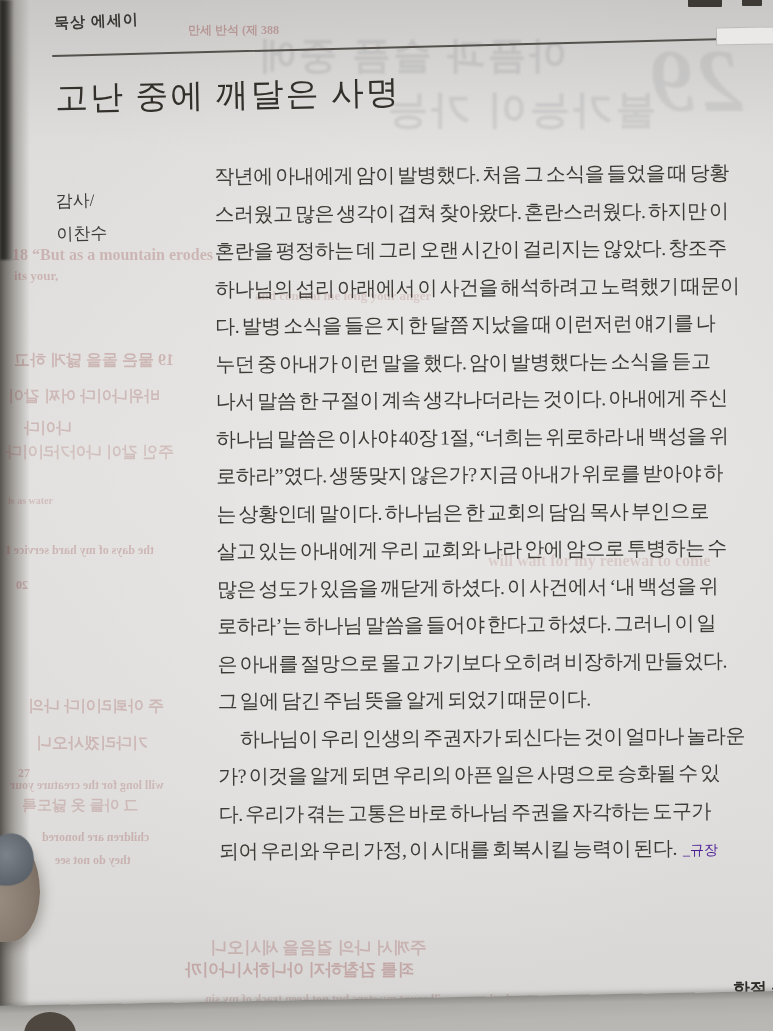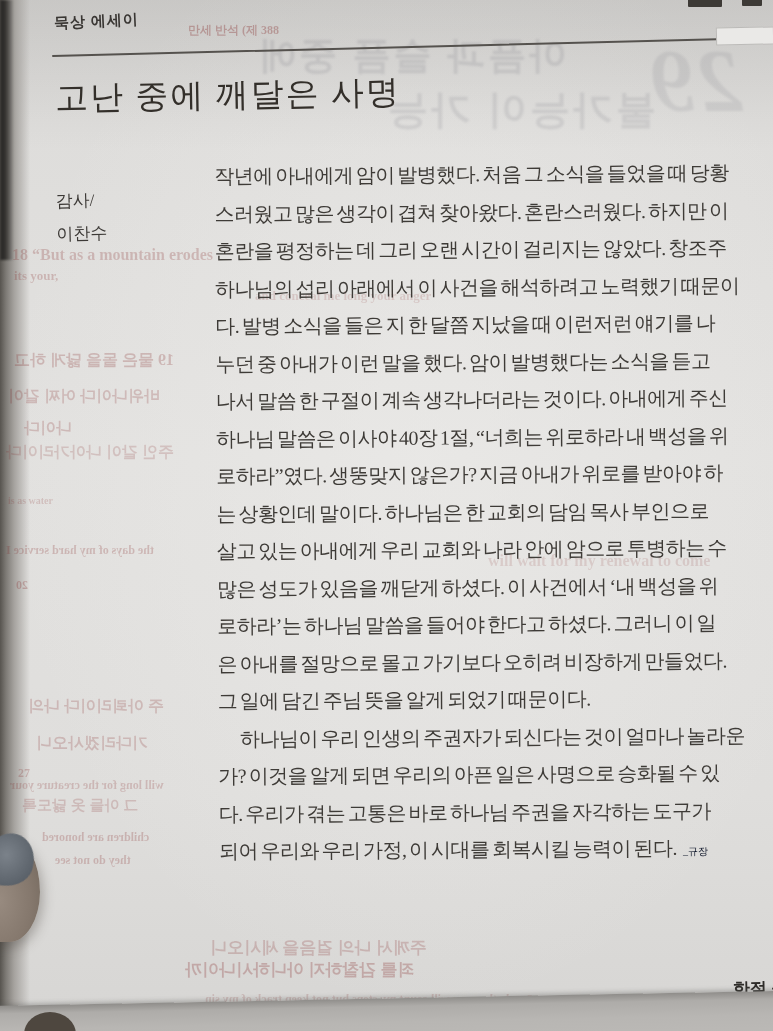--- a/index.html
+++ b/index.html
@@ -44,21 +44,21 @@
     color:#332f2a; letter-spacing:2px; transform:rotate(-1deg); transform-origin:left center;
     white-space:nowrap; }
   .author { position:absolute; left:56px; top:184px; font-size:17px; color:#3c3936;
     line-height:33px; transform:rotate(-1.5deg); }
   
   .body-block { position:absolute; left:214px; top:158px; width:559px;
     transform:rotate(-0.4deg); transform-origin:left top; }
   .bline { height:37.5px; line-height:37.5px; font-size:20px; color:#3e3b37;
     letter-spacing:-0.5px; word-spacing:-2px; white-space:nowrap; }
   .indent { padding-left:22px; }
-  .sig { font-size:10px; color:#0f172a; letter-spacing:0; margin-left:6px; }
+  .sig { font-size:14px; color:#4c1d95; letter-spacing:0; margin-left:6px; }
   
   .footer-frag { position:absolute; left:733px; top:977px; font-size:17px; font-weight:600;
     color:#2e2c29; white-space:nowrap; transform:rotate(-1deg); }
   
   .frag { position:absolute; white-space:nowrap; color:#7f1d1d; font-weight:600;
     filter:blur(.7px); }
   .m { transform:scaleX(-1); }
   .big { color:#7e7e86; font-weight:700; filter:blur(1.2px); letter-spacing:3px; }
   
   .thumb { position:absolute; left:-26px; top:838px; width:66px; height:104px;

